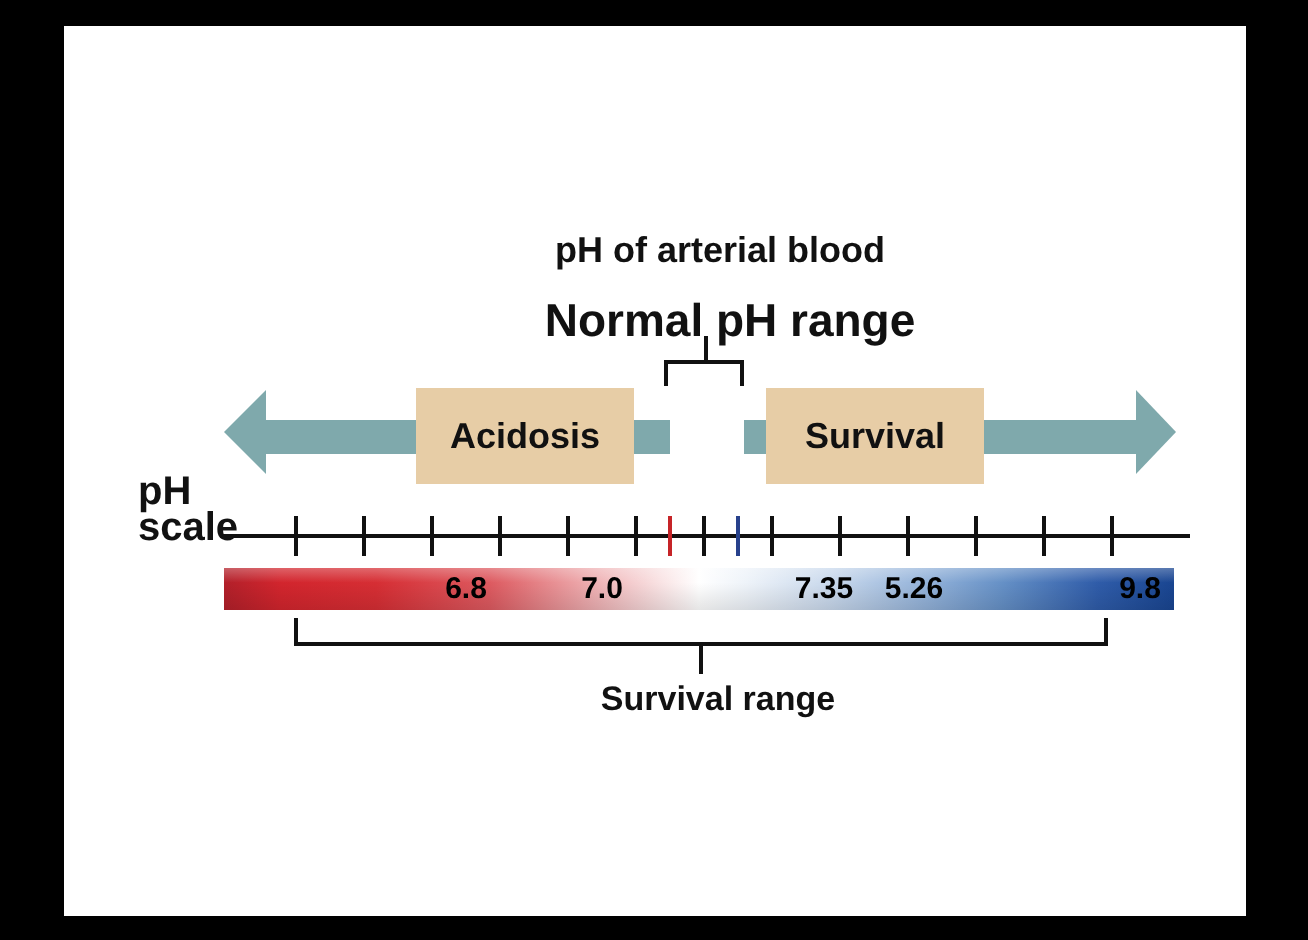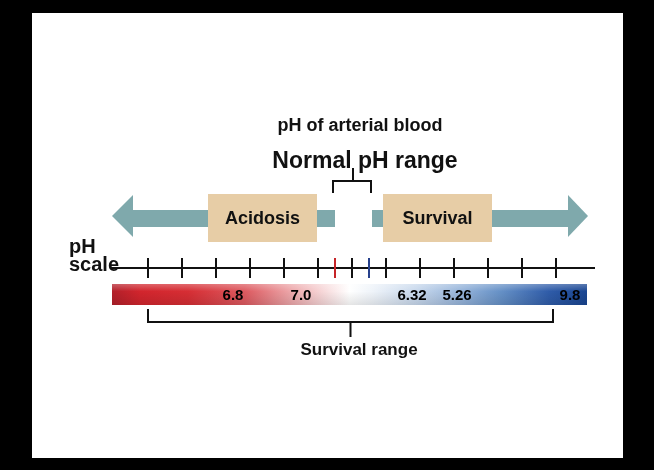--- a/index.html
+++ b/index.html
@@ -79,21 +79,21 @@
   </div>
 
   <div class="abs scale-caption">
     <div>pH</div>
     <div>scale</div>
   </div>
 
   <div class="abs grad-bar">
     <span class="bar-num" style="left:121px">6.8</span>
     <span class="bar-num" style="left:189px">7.0</span>
-    <span class="bar-num" style="left:300px">6.32</span>
+    <span class="bar-num" style="left:300px">7.35</span>
     <span class="bar-num" style="left:345px">5.26</span>
     <span class="bar-num" style="left:458px">9.8</span>
     <span class="bar-num" style="left:521px">8.0</span>
   </div>
 
   <div class="abs ctr survival-label">Survival range</div>
 
 </div>
 
 </body></html>

